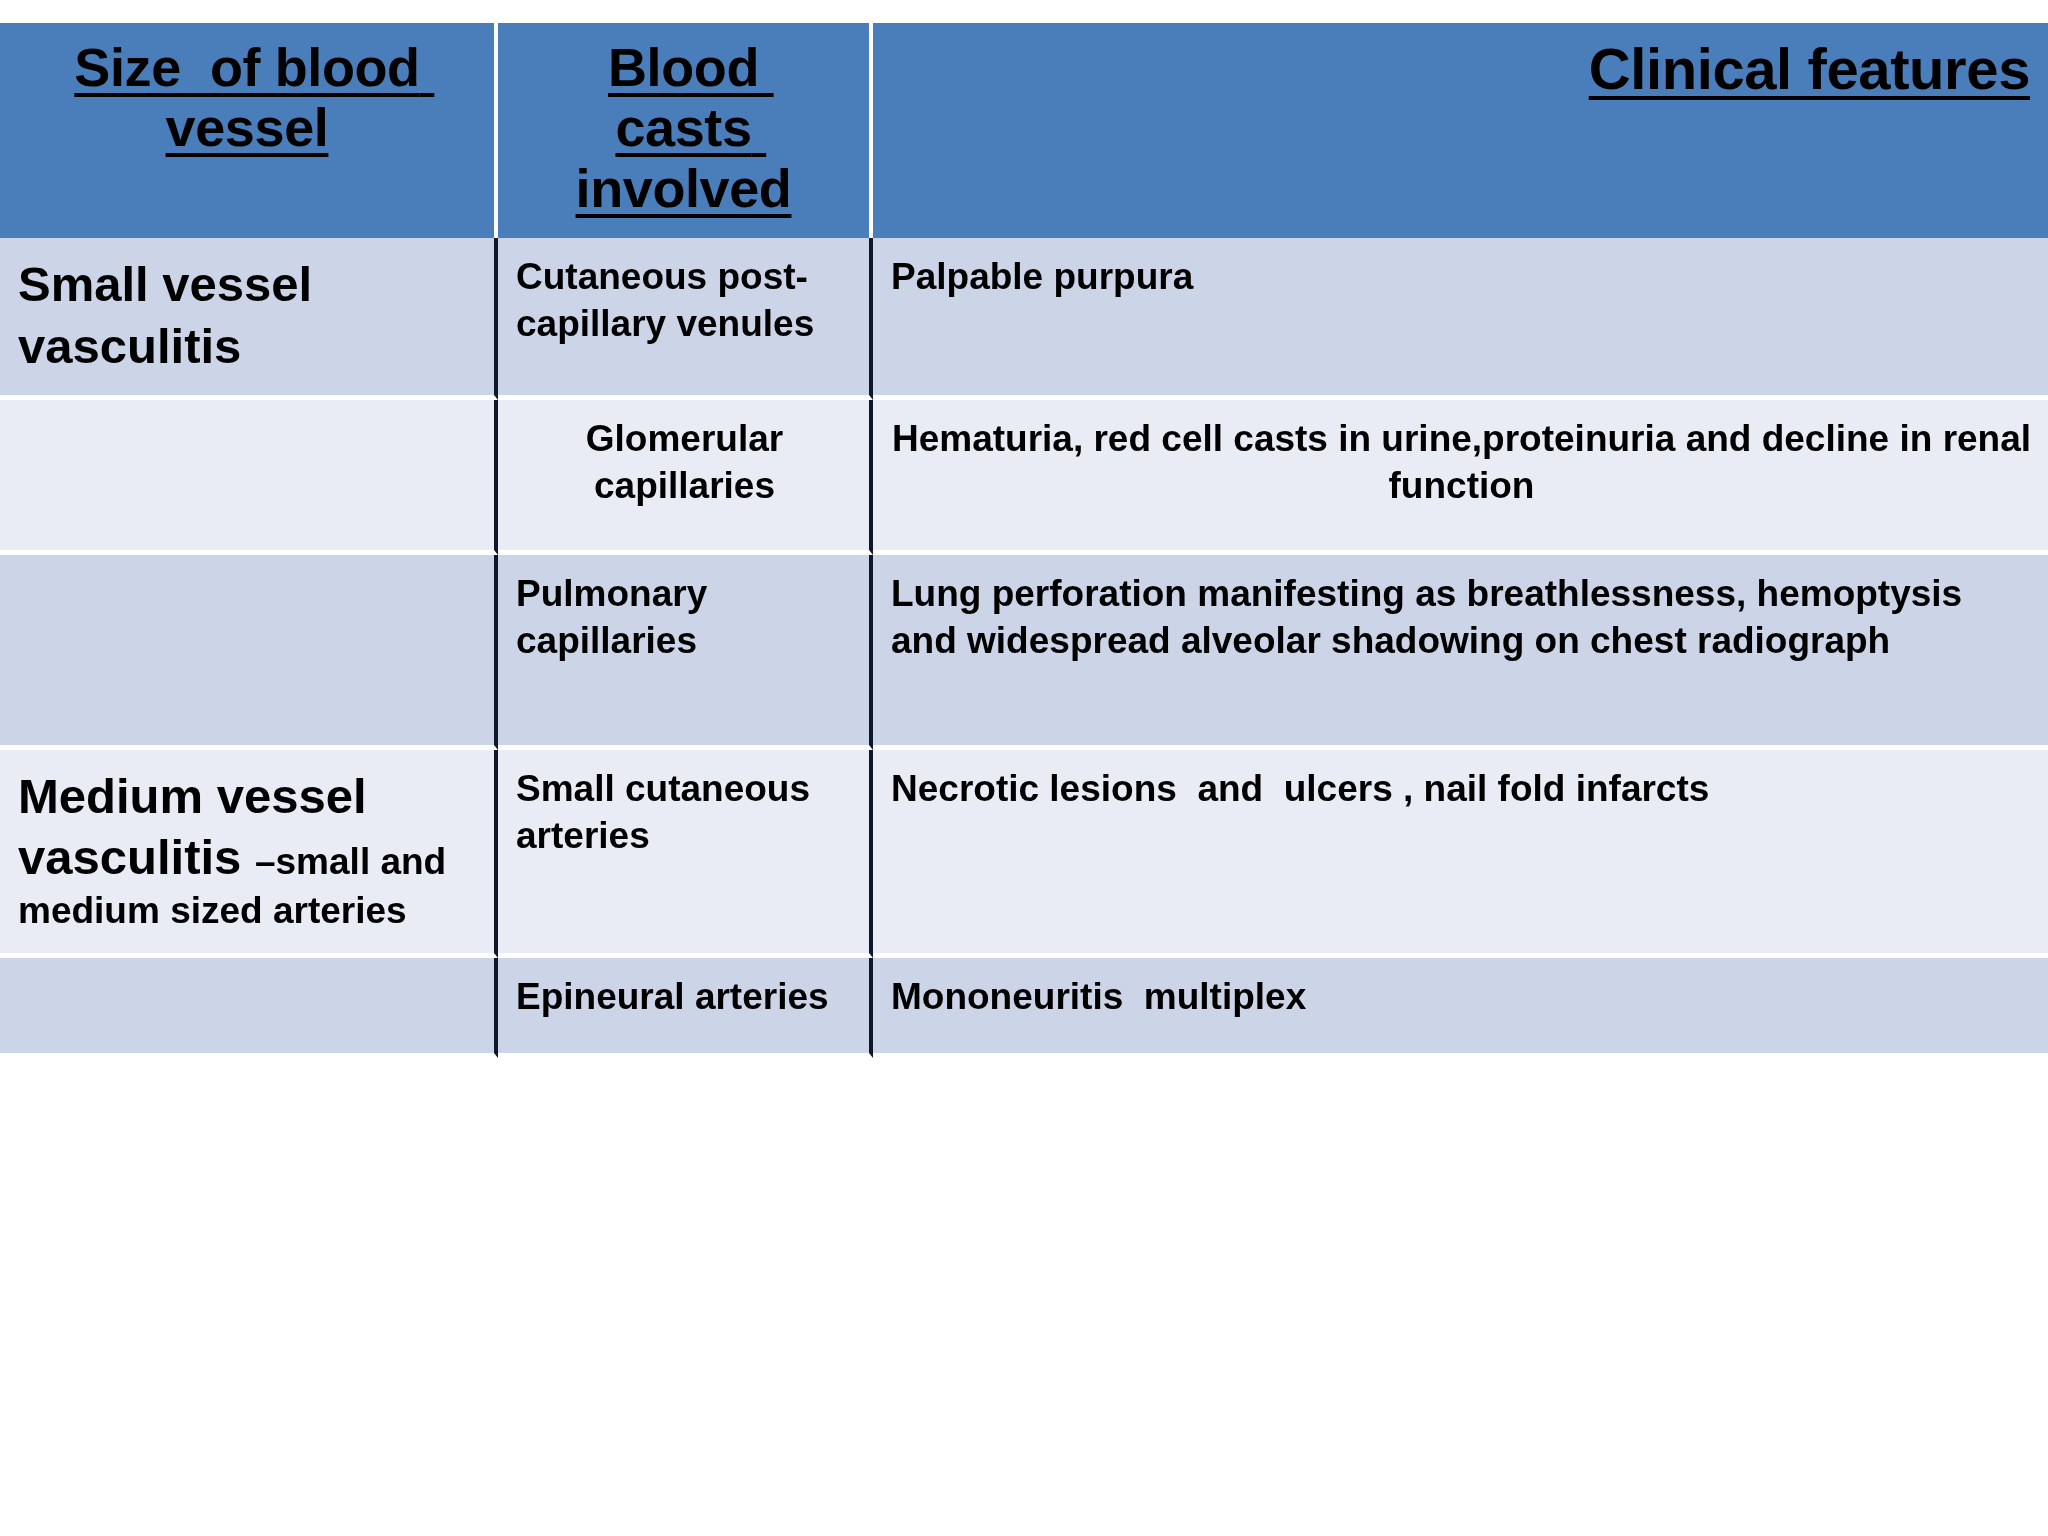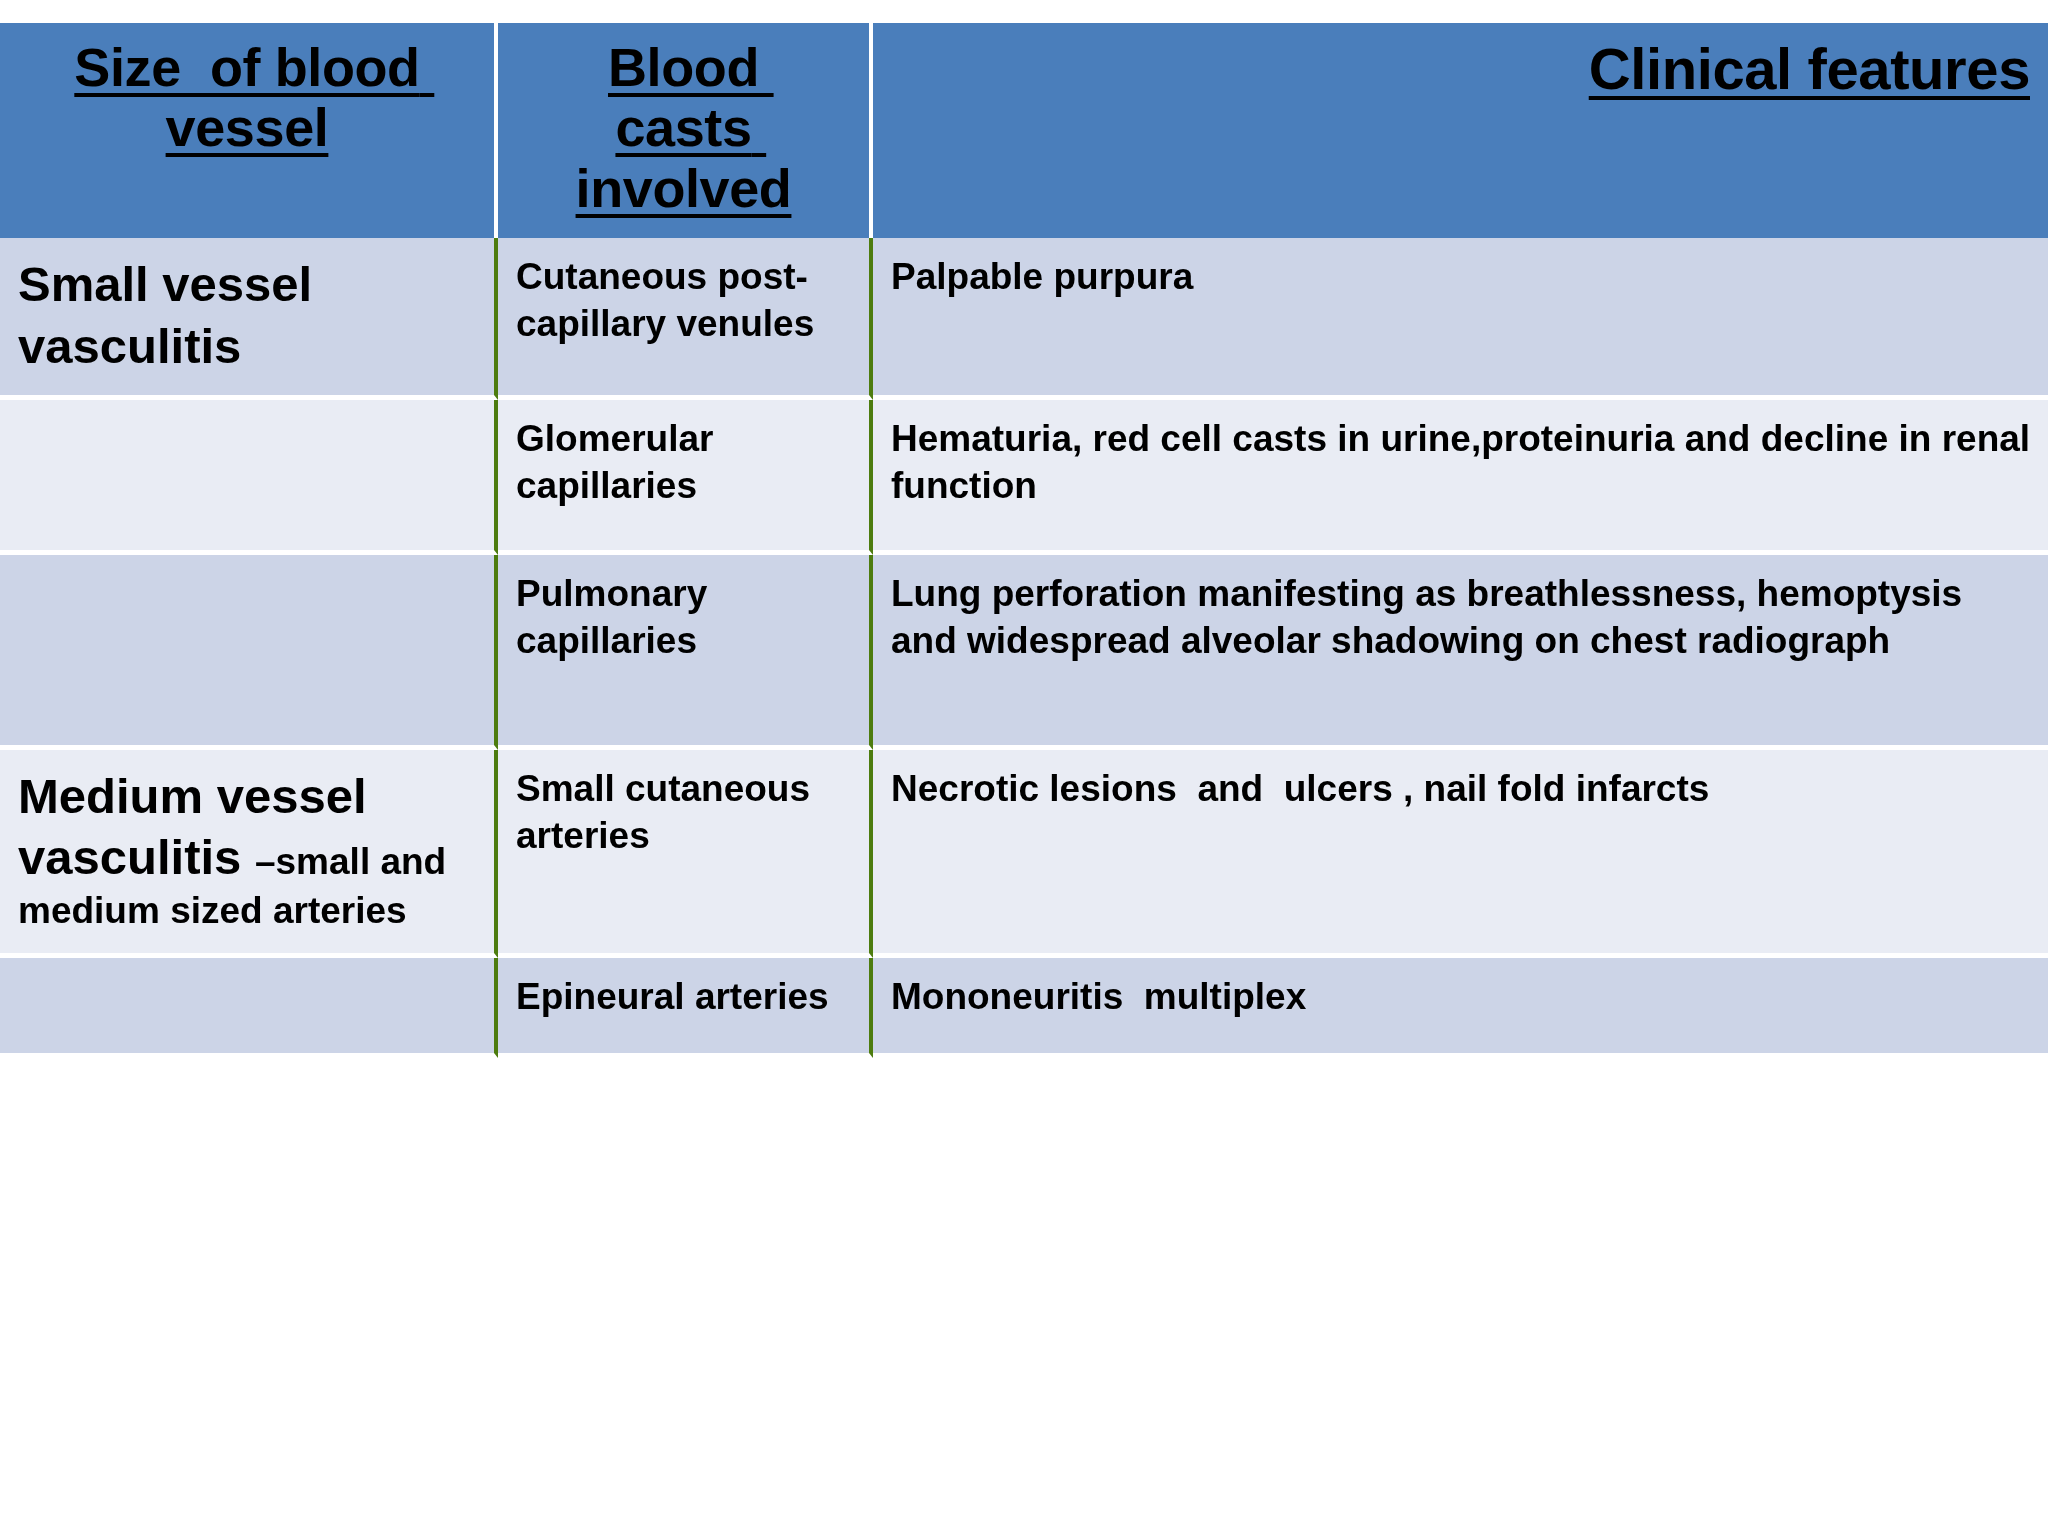--- a/index.html
+++ b/index.html
@@ -63,21 +63,21 @@
   th.th-clinical { text-align: right; }
 
   th.th-size .hdr-text    { max-width: 100%; }
   th.th-vessel .hdr-text  { max-width: 290px; }
   th.th-clinical .hdr-text{ font-size: 58px; }
 
   
   tbody td {
     vertical-align: top;
     padding: 16px 16px 18px 18px;
-    border-right: 4px solid #4d7c0f;
+    border-right: 4px solid #0f172a;
     border-bottom: 5px solid #ffffff;
     box-sizing: border-box;
     color: #000000;
   }
   tbody td:last-child { border-right: none; }
 
   tbody tr.shade-a td { background: #ccd4e7; }
   tbody tr.shade-b td { background: #e9ecf4; }
 
   .cell-text {
@@ -104,21 +104,21 @@
   .cell-inline-big {
     font-weight: bold;
     font-size: 49px;
     line-height: 1.25;
     white-space: pre-wrap;
   }
 
   td.empty-cell { padding: 0; }
 
   .rh-1 { height: 148px; }
-  .rh-2 { height: 155px; }
+  .rh-2 { height: 155px; text-align: center; }
   .rh-3 { height: 195px; }
   .rh-4 { height: 208px; }
   .rh-5 { height: 100px; border-radius: 28px; }
   .rh-6 { height: 148px; }
   .rh-7 { height: 152px; }
 </style>
 </head>
 <body>
 
 <div class="slide">

